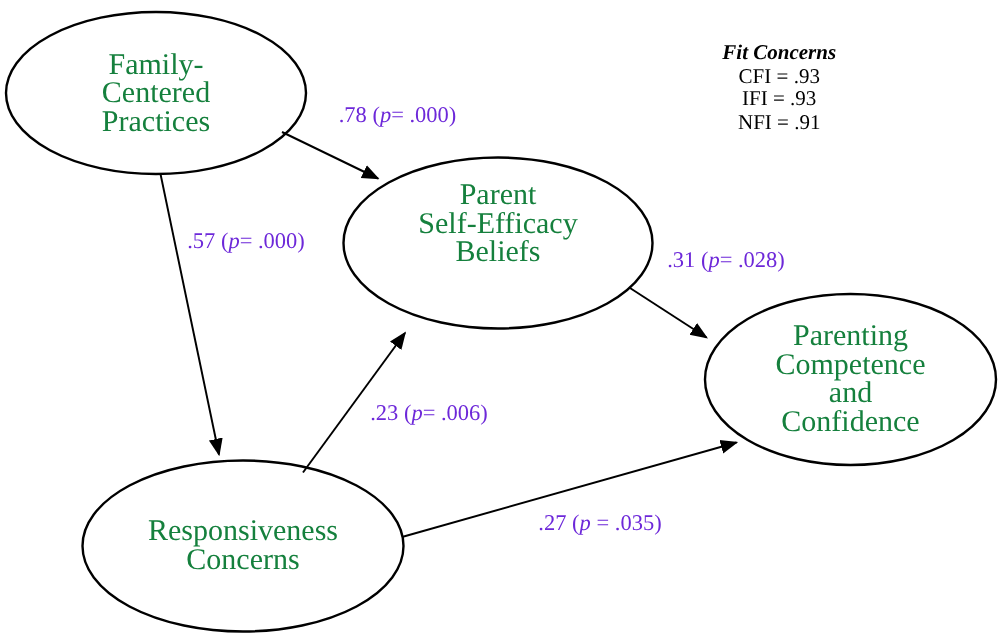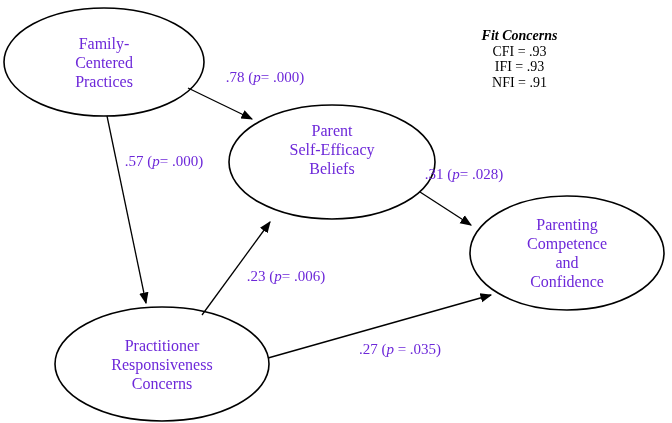--- a/index.html
+++ b/index.html
@@ -22,23 +22,23 @@
     top: 0;
     width: 672px;
     height: 423px;
   }
   .node {
     position: absolute;
     display: flex;
     align-items: center;
     justify-content: center;
     text-align: center;
-    font-size: 16px;
+    font-size: 20px;
     line-height: 19px;
-    color: #6d28d9;
+    color: #15803d;
   }
   .plabel {
     position: absolute;
     transform: translate(-50%, -50%);
     font-size: 15px;
     line-height: 18px;
     color: #6d28d9;
     white-space: pre;
   }
   .plabel .pvar {
@@ -93,40 +93,39 @@
   <div class="node" style="left:229px; top:92px; width:206px; height:114px;">
     <div>
       <div>Parent</div>
       <div>Self-Efficacy</div>
       <div>Beliefs</div>
     </div>
   </div>
 
   <div class="node" style="left:55px; top:307px; width:214px; height:114px;">
     <div>
-      <div>Practitioner</div>
       <div>Responsiveness</div>
       <div>Concerns</div>
     </div>
   </div>
 
   <div class="node" style="left:470px; top:196px; width:194px; height:114px;">
     <div>
       <div>Parenting</div>
       <div>Competence</div>
       <div>and</div>
       <div>Confidence</div>
     </div>
   </div>
 
   <div class="plabel" style="left:265px; top:77px;"><span>.78 (</span><span class="pvar">p</span><span>= .000)</span></div>
 
   <div class="plabel" style="left:164px; top:140px;margin-top:21px;"><span>.57 (</span><span class="pvar">p</span><span>= .000)</span></div>
 
-  <div class="plabel" style="left:464px; top:174px;"><span>.31 (</span><span class="pvar">p</span><span>= .028)</span></div>
+  <div class="plabel" style="left:484px; top:174px;"><span>.31 (</span><span class="pvar">p</span><span>= .028)</span></div>
 
   <div class="plabel" style="left:286px; top:276px;"><span>.23 (</span><span class="pvar">p</span><span>= .006)</span></div>
 
   <div class="plabel" style="left:400px; top:349px;"><span>.27 (</span><span class="pvar">p</span><span> = .035)</span></div>
 
   <div class="fit-block">
     <div class="fit-title">Fit Concerns</div>
     <div>CFI = .93</div>
     <div>IFI = .93</div>
     <div>NFI = .91</div>

